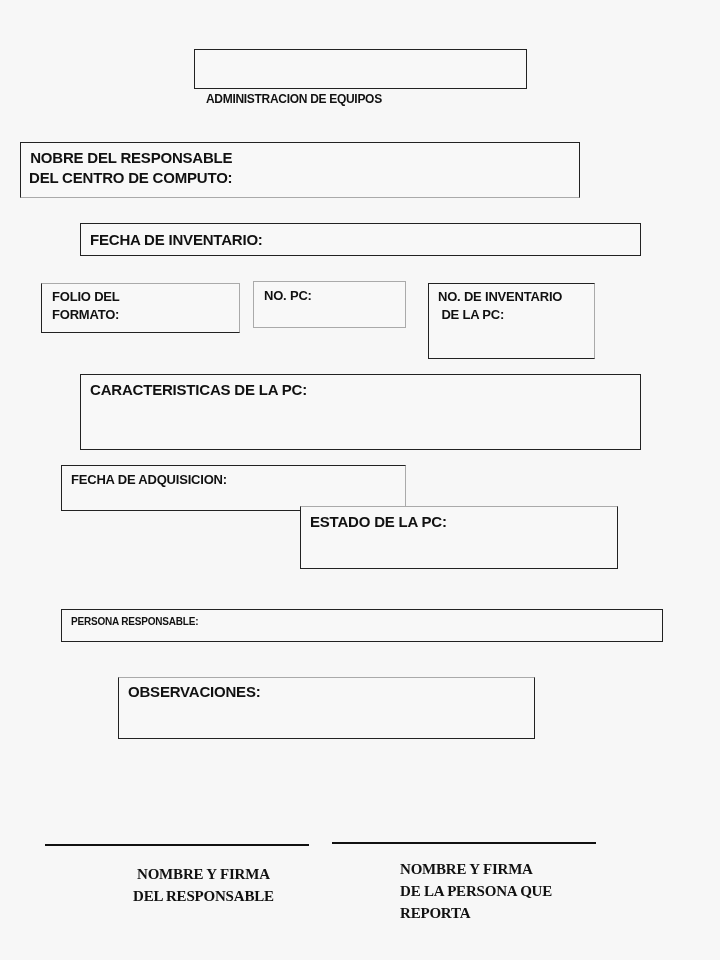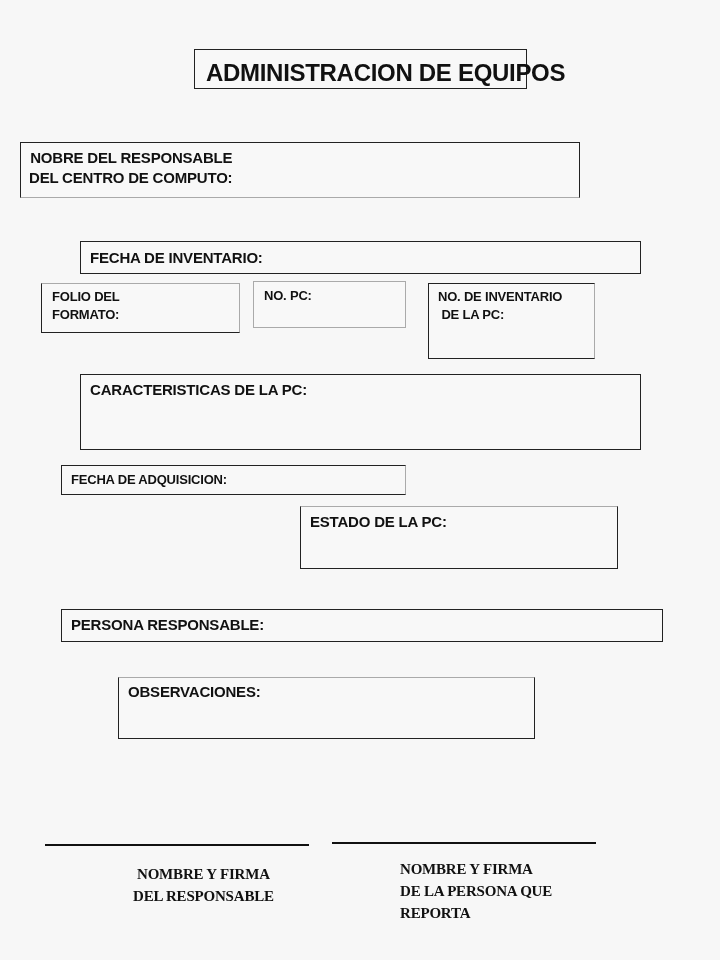--- a/index.html
+++ b/index.html
@@ -26,22 +26,23 @@
     .box.soft-right { border-right-color: #aaa; }
     .box.soft-left { border-left-color: #aaa; }
     .box.soft-bottom { border-bottom-color: #aaa; }
     .label {
       position: absolute;
       white-space: pre;
       line-height: 1.35;
       letter-spacing: -0.2px;
     }
     .title {
-      font-size: 24px;
+      font-size: 12px;
       letter-spacing: -0.3px;
+      margin-top: 34px;
     }
     .sig-line {
       position: absolute;
       height: 2px;
       background: #111;
     }
     .sig-label {
       position: absolute;
       font-size: 15px;
       line-height: 1.45;
@@ -55,21 +56,21 @@
 
 <div class="box" style="left:194px; top:49px; width:333px; height:40px;">
   <span class="label title" style="left:11px; top:7px;">ADMINISTRACION DE EQUIPOS</span>
 </div>
 
 <div class="box soft-bottom" style="left:20px; top:142px; width:560px; height:56px;">
   <span class="label" style="left:8px; top:5px; font-size:15px;text-align:right;">NOBRE DEL RESPONSABLE
 DEL CENTRO DE COMPUTO:</span>
 </div>
 
-<div class="box" style="left:80px; top:223px; width:561px; height:33px;margin-top:18px;">
+<div class="box" style="left:80px; top:223px; width:561px; height:33px;">
   <span class="label" style="left:9px; top:6px; font-size:15px;">FECHA DE INVENTARIO:</span>
 </div>
 
 <div class="box soft-right soft-top" style="left:41px; top:283px; width:199px; height:50px;">
   <span class="label" style="left:10px; top:4px; font-size:13px;">FOLIO DEL
 FORMATO:</span>
 </div>
 
 <div class="box soft-left soft-right soft-top soft-bottom" style="left:253px; top:281px; width:153px; height:47px;">
   <span class="label" style="left:10px; top:5px; font-size:13px;">NO. PC:</span>
@@ -77,30 +78,30 @@
 
 <div class="box soft-right" style="left:428px; top:283px; width:167px; height:76px;">
   <span class="label" style="left:9px; top:4px; font-size:13px;">NO. DE INVENTARIO
  DE LA PC:</span>
 </div>
 
 <div class="box" style="left:80px; top:374px; width:561px; height:76px;">
   <span class="label" style="left:9px; top:5px; font-size:15px;">CARACTERISTICAS DE LA PC:</span>
 </div>
 
-<div class="box soft-right" style="left:61px; top:465px; width:345px; height:30px;">
+<div class="box soft-right" style="left:61px; top:465px; width:345px; height:46px;">
   <span class="label" style="left:9px; top:5px; font-size:13px;">FECHA DE ADQUISICION:</span>
 </div>
 
 <div class="box soft-top" style="left:300px; top:506px; width:318px; height:63px;text-decoration:underline;">
   <span class="label" style="left:9px; top:5px; font-size:15px;">ESTADO DE LA PC:</span>
 </div>
 
 <div class="box" style="left:61px; top:609px; width:602px; height:33px;">
-  <span class="label" style="left:9px; top:5px; font-size:15px;">PERSONA RESPONSABLE:</span>
+  <span class="label" style="left:9px; top:5px; font-size:10px;">PERSONA RESPONSABLE:</span>
 </div>
 
 <div class="box soft-top" style="left:118px; top:677px; width:417px; height:62px;">
   <span class="label" style="left:9px; top:4px; font-size:15px;">OBSERVACIONES:</span>
 </div>
 
 <div class="sig-line" style="left:45px; top:844px; width:264px;"></div>
 <div class="sig-line" style="left:332px; top:842px; width:264px;"></div>
 
 <span class="sig-label" style="left:133px; top:864px; text-align:center;">NOMBRE Y FIRMA

